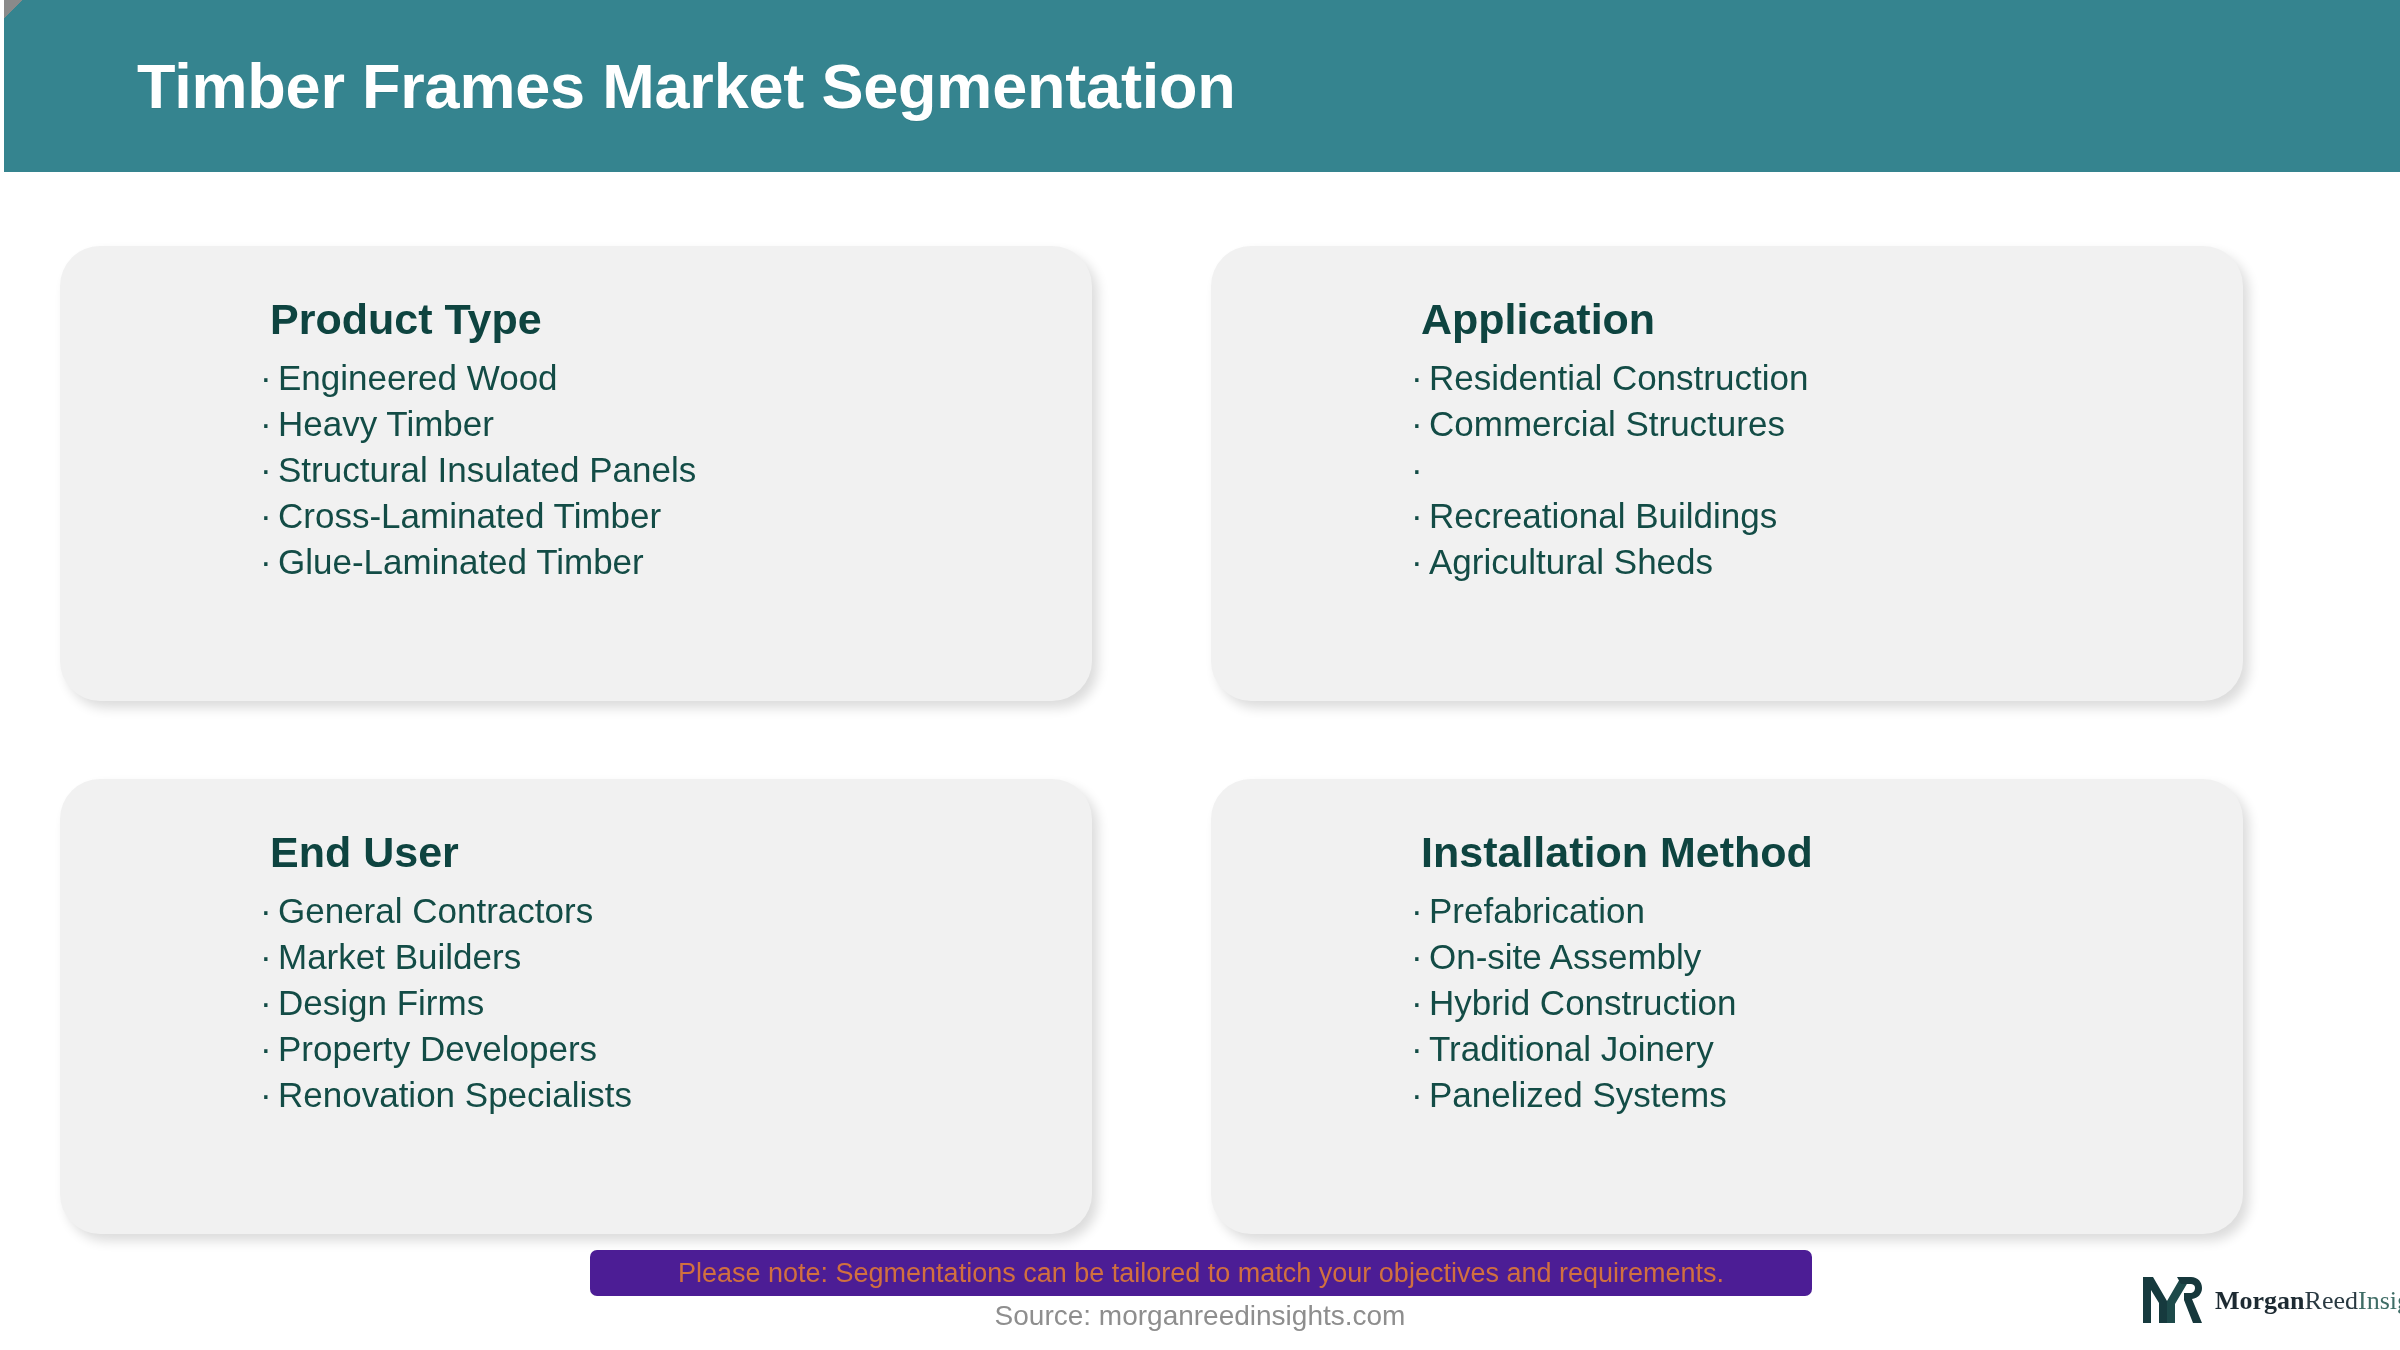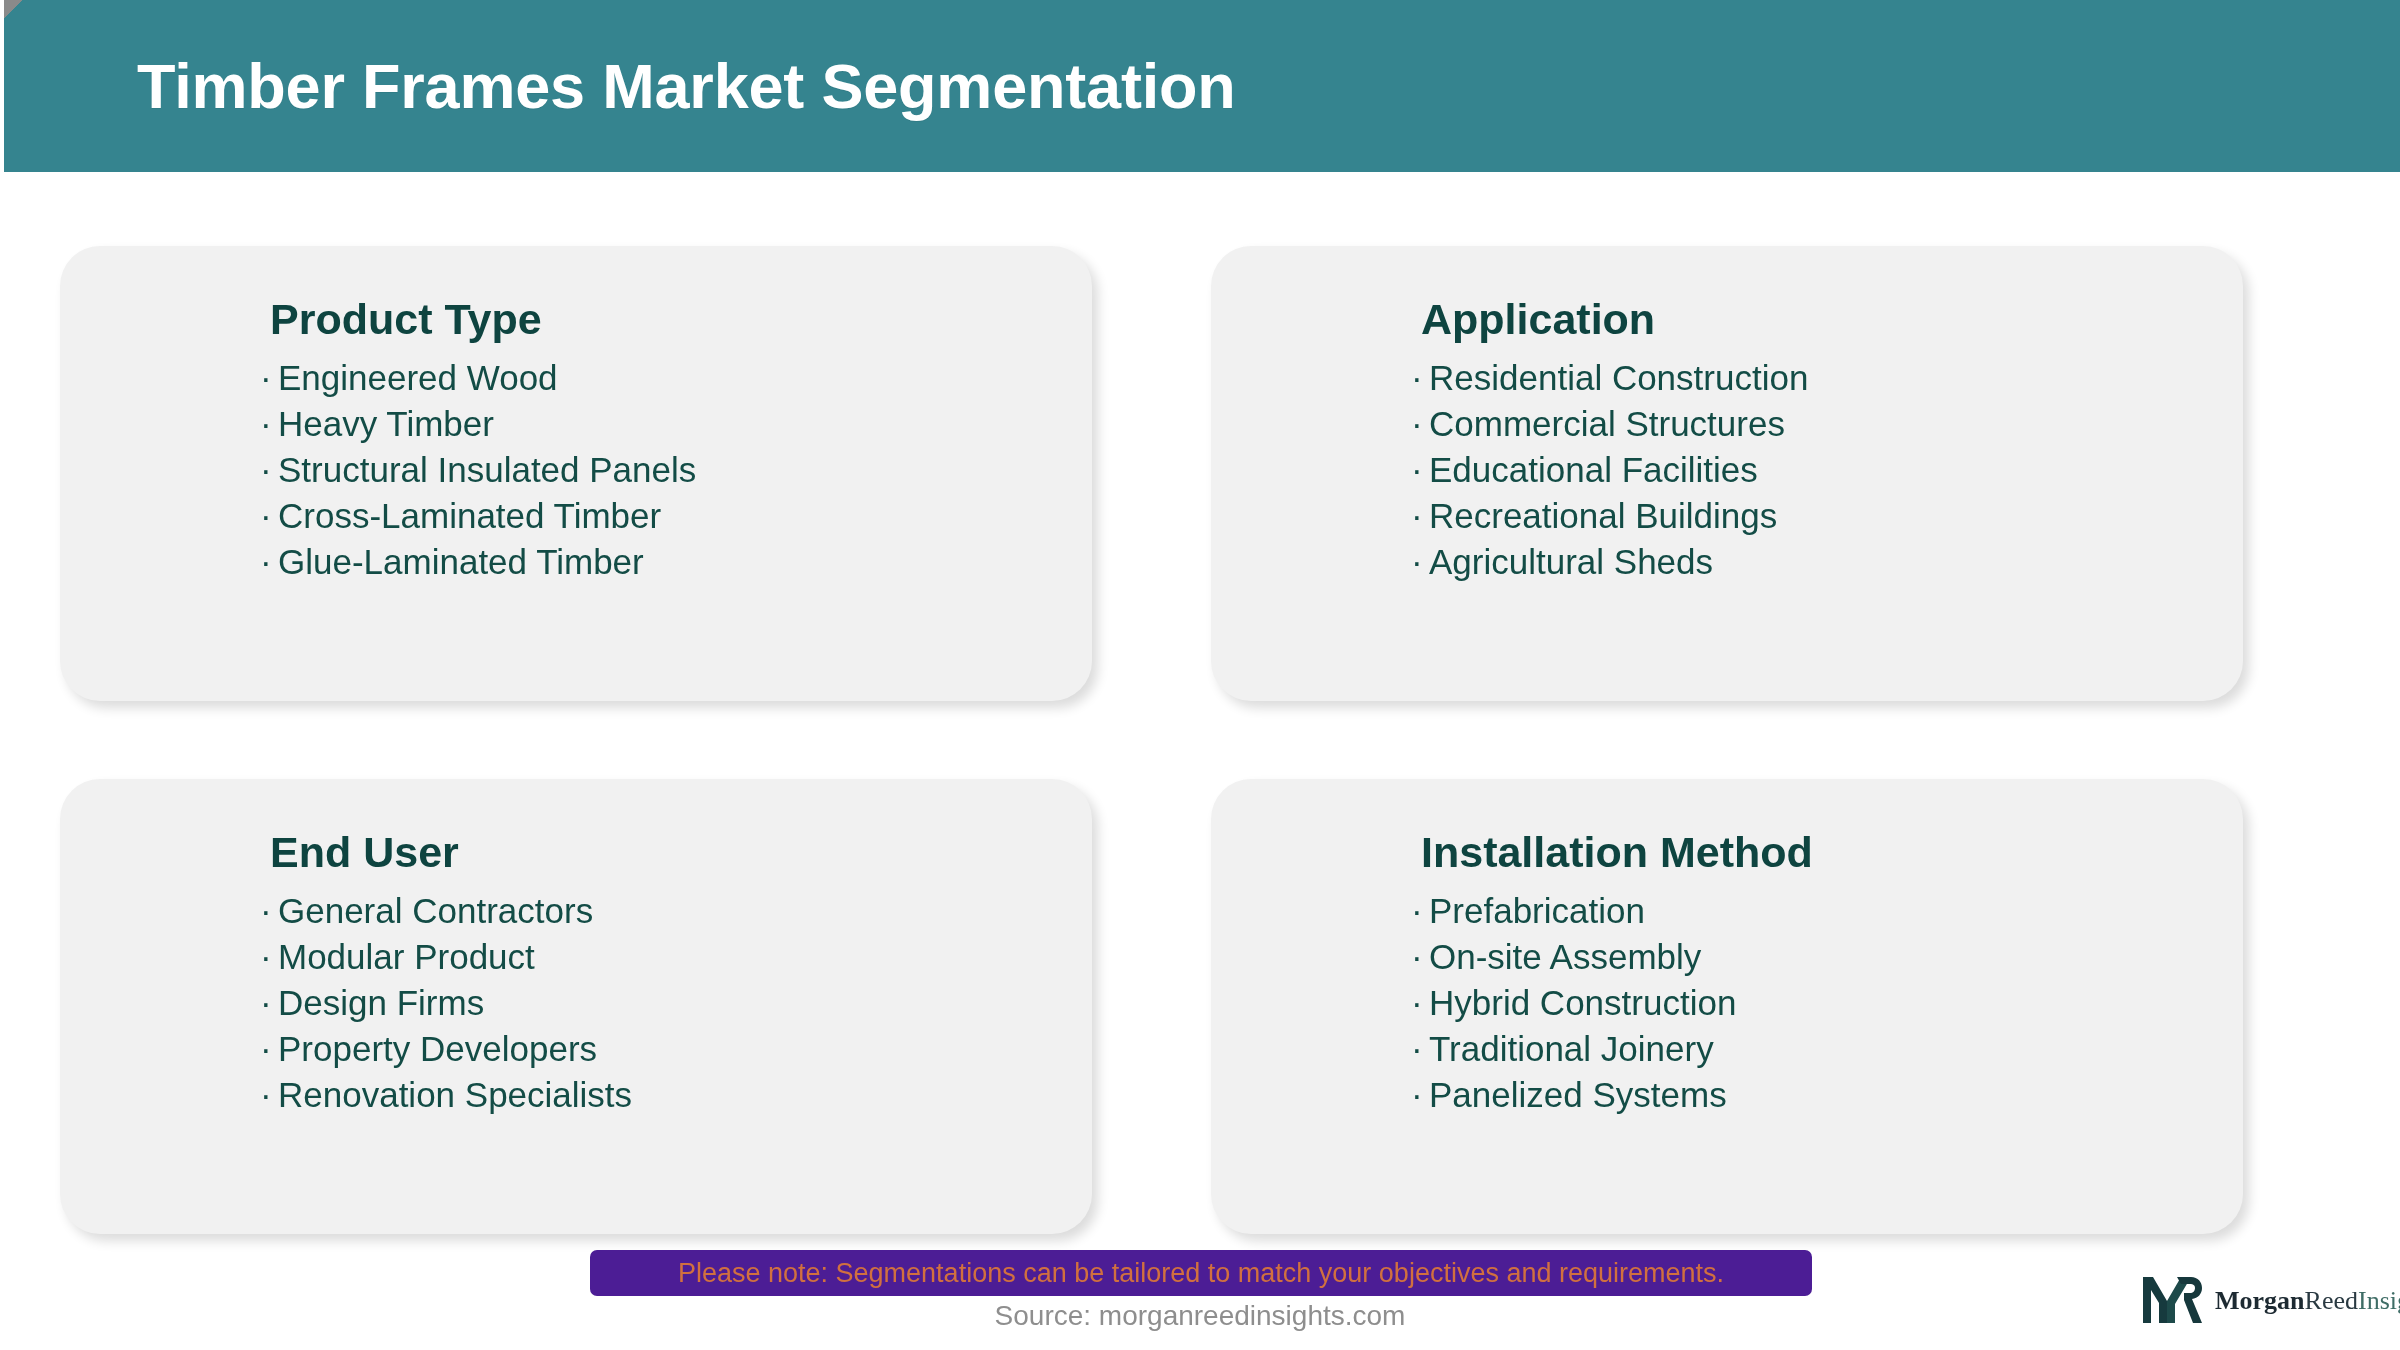--- a/index.html
+++ b/index.html
@@ -204,21 +204,20 @@
       <li>
           <span class="bullet-dot">·</span>
           <span>Residential Construction</span>
         </li>
       <li>
           <span class="bullet-dot">·</span>
           <span>Commercial Structures</span>
         </li>
       <li>
           <span class="bullet-dot">·</span>
-          <span>Educational Facilities</span>
         </li>
       <li>
           <span class="bullet-dot">·</span>
           <span>Recreational Buildings</span>
         </li>
       <li>
           <span class="bullet-dot">·</span>
           <span>Agricultural Sheds</span>
         </li>
     </ul>
@@ -226,21 +225,21 @@
 
   <div class="card col-left row-bottom">
     <div class="card-title">End User</div>
     <ul class="card-list">
       <li>
           <span class="bullet-dot">·</span>
           <span>General Contractors</span>
         </li>
       <li>
           <span class="bullet-dot">·</span>
-          <span>Modular Product</span>
+          <span>Market Builders</span>
         </li>
       <li>
           <span class="bullet-dot">·</span>
           <span>Design Firms</span>
         </li>
       <li>
           <span class="bullet-dot">·</span>
           <span>Property Developers</span>
         </li>
       <li>

